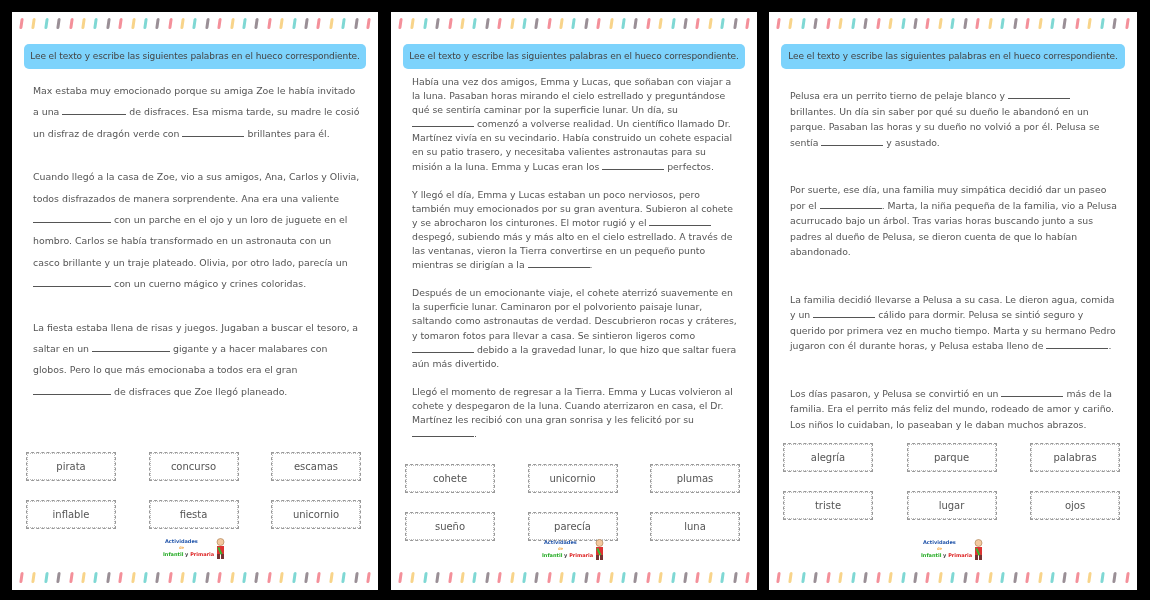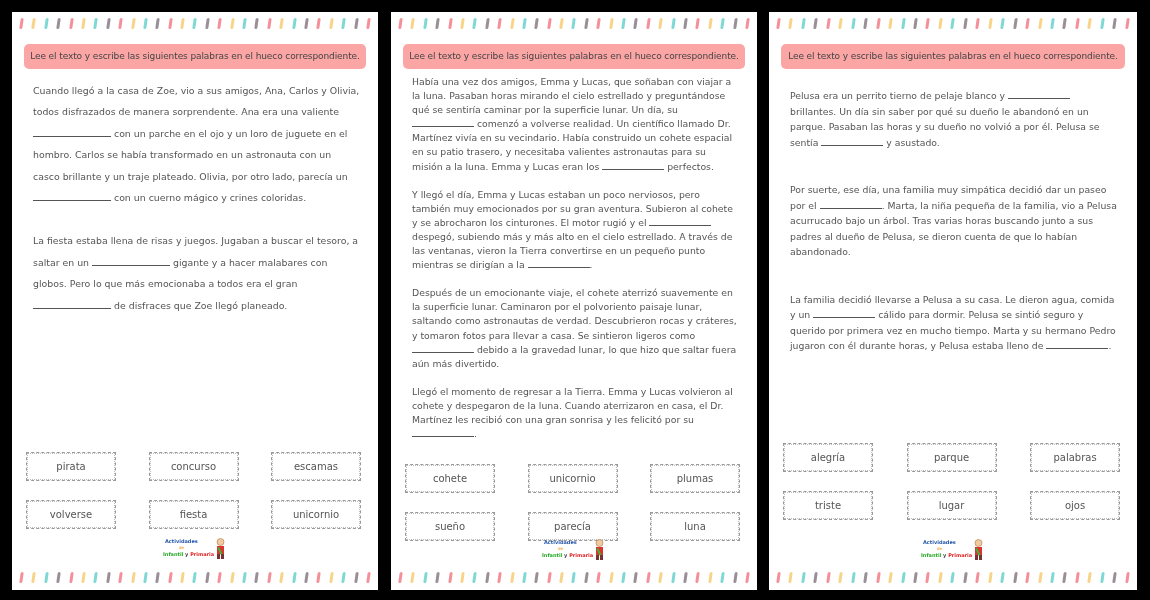--- a/index.html
+++ b/index.html
@@ -12,21 +12,21 @@
   }
   .stripes {
     position:absolute; left:8px; right:8px; height:12px; display:flex; justify-content:space-between;
   }
   .stripes span {
     display:block; width:3px; height:11px; border-radius:2px; transform:skewX(-8deg);
   }
   .stripes.top { top:6px; }
   .stripes.bottom { bottom:6px; }
   .instr {
-    position:absolute; left:12px; right:12px; top:32px; height:25px; background:#fca5a5;
+    position:absolute; left:12px; right:12px; top:32px; height:25px; background:#7dd3fc;
     border-radius:5px; font-size:9px; color:#444; text-align:center; line-height:25px;
     letter-spacing:-0.1px;
   }
   .body-text { position:absolute; left:21px; right:18px; font-size:9.4px; color:#555; }
   .p1 p { margin:0 0 22px 0; line-height:21.4px; }
   .p2 p { margin:0 0 14px 0; line-height:14.1px; font-size:9.3px; }
   .p3 p { margin:0 0 32px 0; line-height:15.5px; font-size:9.3px; }
   .blank { display:inline-block; border-bottom:1px solid #555; height:9px; vertical-align:baseline; }
   .words {
     position:absolute; left:14px; right:17px; display:grid; grid-template-columns:repeat(3, 90px);
@@ -73,28 +73,29 @@
       <span style="background: rgb(127, 216, 212);"></span>
       <span style="background: rgb(154, 143, 150);"></span>
       <span style="background: rgb(244, 144, 154);"></span>
       <span style="background: rgb(248, 212, 138);"></span>
       <span style="background: rgb(127, 216, 212);"></span>
       <span style="background: rgb(154, 143, 150);"></span>
       <span style="background: rgb(244, 144, 154);"></span>
     </div>
   <div class="instr">Lee el texto y escribe las siguientes palabras en el hueco correspondiente.</div>
   <div class="body-text p1" style="top:68px;">
+    <p><span>Max estaba muy emocionado porque su amiga Zoe le había invitado a una </span><span class="blank" style="width:64px"></span><span> de disfraces. Esa misma tarde, su madre le cosió un disfraz de dragón verde con </span><span class="blank" style="width:62px"></span><span> brillantes para él.</span></p>
     <p><span>Cuando llegó a la casa de Zoe, vio a sus amigos, Ana, Carlos y Olivia, todos disfrazados de manera sorprendente. Ana era una valiente </span><br><span class="blank" style="width:78px"></span> <span> con un parche en el ojo y un loro de juguete en el hombro. Carlos se había transformado en un astronauta con un casco brillante y un traje plateado. Olivia, por otro lado, parecía un </span><br><span class="blank" style="width:78px"></span> <span> con un cuerno mágico y crines coloridas.</span></p>
     <p><span>La fiesta estaba llena de risas y juegos. Jugaban a buscar el tesoro, a saltar en un </span><span class="blank" style="width:78px"></span> <span> gigante y a hacer malabares con globos. Pero lo que más emocionaba a todos era el gran </span><br><span class="blank" style="width:78px"></span> <span> de disfraces que Zoe llegó planeado.</span></p>
   </div>
   <div class="words" style="top:440px;">
     <div class="word">pirata</div>
     <div class="word">concurso</div>
     <div class="word">escamas</div>
-    <div class="word">volverse</div>
+    <div class="word">inflable</div>
     <div class="word">fiesta</div>
     <div class="word">unicornio</div>
   </div>
   <div class="logo" style="top:526px;">
     <span class="t1">Actividades</span>
     <span class="t2">de</span>
     <span class="t3"><span class="g">Infantil</span> <span>y</span> <span class="r">Primaria</span></span>
     <svg class="kid" viewBox="0 0 13 22">
         <circle cx="6.5" cy="4" r="3.5" fill="#f3c9a0" stroke="#a6784a" stroke-width=".6"></circle>
         <rect x="3" y="8" width="7" height="8" fill="#d33"></rect>
@@ -258,20 +259,21 @@
       <span style="background: rgb(248, 212, 138);"></span>
       <span style="background: rgb(127, 216, 212);"></span>
       <span style="background: rgb(154, 143, 150);"></span>
       <span style="background: rgb(244, 144, 154);"></span>
     </div>
   <div class="instr">Lee el texto y escribe las siguientes palabras en el hueco correspondiente.</div>
   <div class="body-text p3" style="top:76px;">
     <p><span>Pelusa era un perrito tierno de pelaje blanco y </span><span class="blank" style="width:62px"></span> <span> brillantes. Un día sin saber por qué su dueño le abandonó en un parque. Pasaban las horas y su dueño no volvió a por él. Pelusa se sentía </span><span class="blank" style="width:62px"></span> <span> y asustado.</span></p>
     <p><span>Por suerte, ese día, una familia muy simpática decidió dar un paseo por el </span><span class="blank" style="width:62px"></span><span>. Marta, la niña pequeña de la familia, vio a Pelusa acurrucado bajo un árbol. Tras varias horas buscando junto a sus padres al dueño de Pelusa, se dieron cuenta de que lo habían abandonado.</span></p>
     <p><span>La familia decidió llevarse a Pelusa a su casa. Le dieron agua, comida y un </span><span class="blank" style="width:62px"></span> <span> cálido para dormir. Pelusa se sintió seguro y querido por primera vez en mucho tiempo. Marta y su hermano Pedro jugaron con él durante horas, y Pelusa estaba lleno de </span><span class="blank" style="width:62px"></span><span>.</span></p>
+    <p><span>Los días pasaron, y Pelusa se convirtió en un </span><span class="blank" style="width:62px"></span> <span> más de la familia. Era el perrito más feliz del mundo, rodeado de amor y cariño. Los niños lo cuidaban, lo paseaban y le daban muchos abrazos.</span></p>
   </div>
   <div class="words" style="top:431px;">
     <div class="word">alegría</div>
     <div class="word">parque</div>
     <div class="word">palabras</div>
     <div class="word">triste</div>
     <div class="word">lugar</div>
     <div class="word">ojos</div>
   </div>
   <div class="logo" style="top:527px;">

